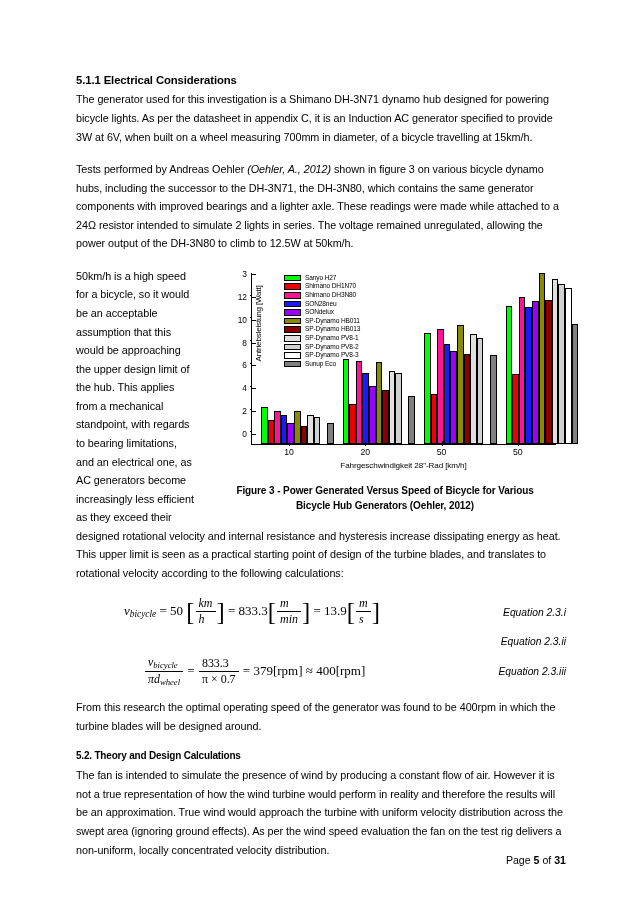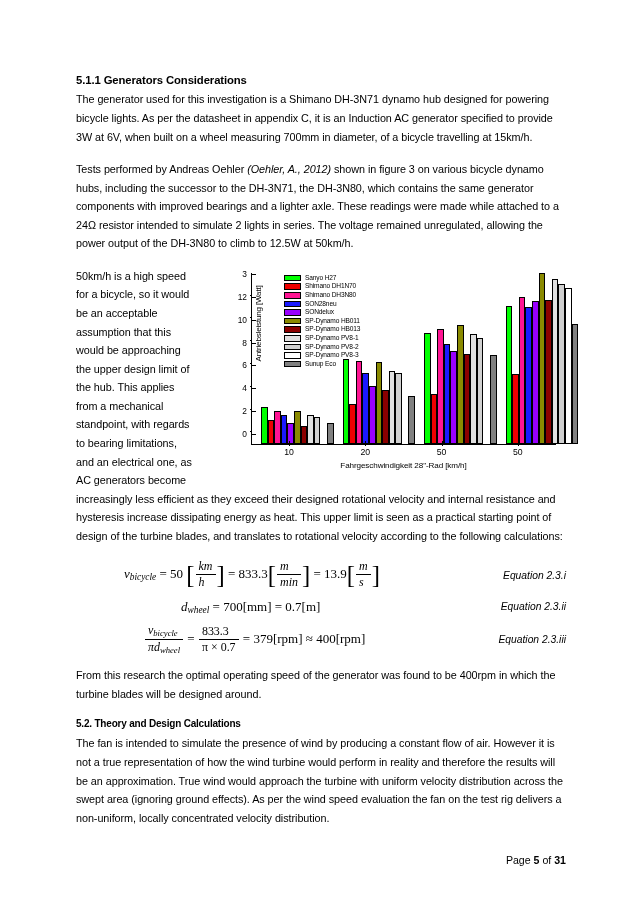--- a/index.html
+++ b/index.html
@@ -231,21 +231,21 @@
     text-align: right;
     font-size: 10.6px;
   }
   .footer b { font-weight: bold; }
 </style>
 </head>
 <body>
 
 <div class="page">
 
-  <h3 class="heading">5.1.1 Generators Considerations</h3>
+  <h3 class="heading">5.1.1 Electrical Considerations</h3>
 
 
   <p class="body">The generator used for this investigation is a Shimano DH-3N71 dynamo hub designed for powering bicycle lights. As per the datasheet in appendix C, it is an Induction AC generator specified to provide 3W at 6V, when built on a wheel measuring 700mm in diameter, of a bicycle travelling at 15km/h.</p>
 
   <p class="body"><span>Tests performed by Andreas Oehler </span><span class="ital">(Oehler, A., 2012)</span><span> shown in figure 3 on various bicycle dynamo hubs, including the successor to the DH-3N71, the DH-3N80, which contains the same generator components with improved bearings and a lighter axle. These readings were made while attached to a 24Ω resistor intended to simulate 2 lights in series. The voltage remained unregulated, allowing the power output of the DH-3N80 to climb to 12.5W at 50km/h.</span></p>
 
   <div class="figure-wrap">
     <div class="chart-box">
 
       <div class="ylabel">Antriebsleistung [Watt]</div>
@@ -375,42 +375,42 @@
             <span class="swatch" style="background: rgb(255, 255, 255);"></span>
             <span class="legtext">SP-Dynamo PV8-3</span>
           </div>
           <div class="legrow">
             <span class="swatch" style="background: rgb(128, 128, 128);"></span>
             <span class="legtext">Sunup Eco</span>
           </div>
         </div>
     </div>
 
+    <div class="caption">
+      <span>Figure 3 - Power Generated Versus Speed of Bicycle for Various</span><br>
+      <span>Bicycle Hub Generators (Oehler, 2012)</span>
+    </div>
   </div>
 
   <p class="body">50km/h is a high speed for a bicycle, so it would be an acceptable assumption that this would be approaching the upper design limit of the hub. This applies from a mechanical standpoint, with regards to bearing limitations, and an electrical one, as AC generators become increasingly less efficient as they exceed their designed rotational velocity and internal resistance and hysteresis increase dissipating energy as heat. This upper limit is seen as a practical starting point of design of the turbine blades, and translates to rotational velocity according to the following calculations:</p>
 
   <div class="eqblock">
 
     <div class="eqrow">
       <div class="eqmath">
         <span class="mvar">v</span><span class="msub">bicycle</span>
         = <span>50</span>
         <span class="brk">[</span><span class="frac"><span class="num mvar">km</span><span class="den mvar">h</span></span><span class="brk">]</span>
         = <span>833.3</span><span class="brk">[</span><span class="frac"><span class="num mvar">m</span><span class="den mvar">min</span></span><span class="brk">]</span>
         = <span>13.9</span><span class="brk">[</span><span class="frac"><span class="num mvar">m</span><span class="den mvar">s</span></span><span class="brk">]</span>
       </div>
       <div class="eqnum">Equation 2.3.i</div>
     </div>
 
     <div class="eqrow">
-      <div class="eqmath" style="padding-left:105px">
-        <span class="mvar">d</span><span class="msub">wheel</span>
-        = <span>700[mm] = 0.7[m]</span>
-      </div>
       <div class="eqnum">Equation 2.3.ii</div>
     </div>
 
     <div class="eqrow">
       <div class="eqmath" style="padding-left:68px">
         <span class="frac">
           <span class="num"><span class="mvar">v</span><span class="msub">bicycle</span></span>
           <span class="den"><span class="mvar">πd</span><span class="msub">wheel</span></span>
         </span>
         = <span class="frac">

